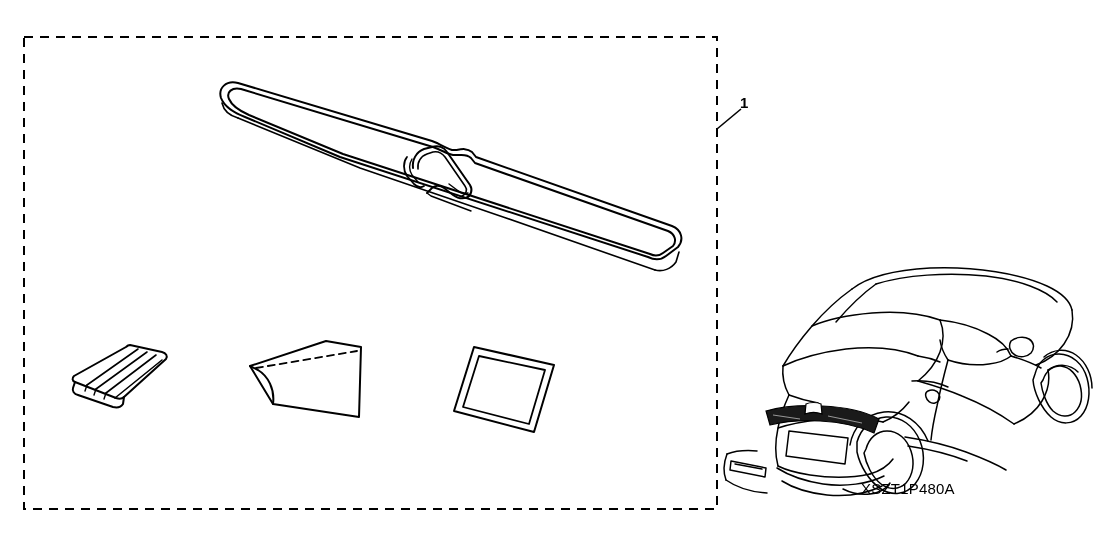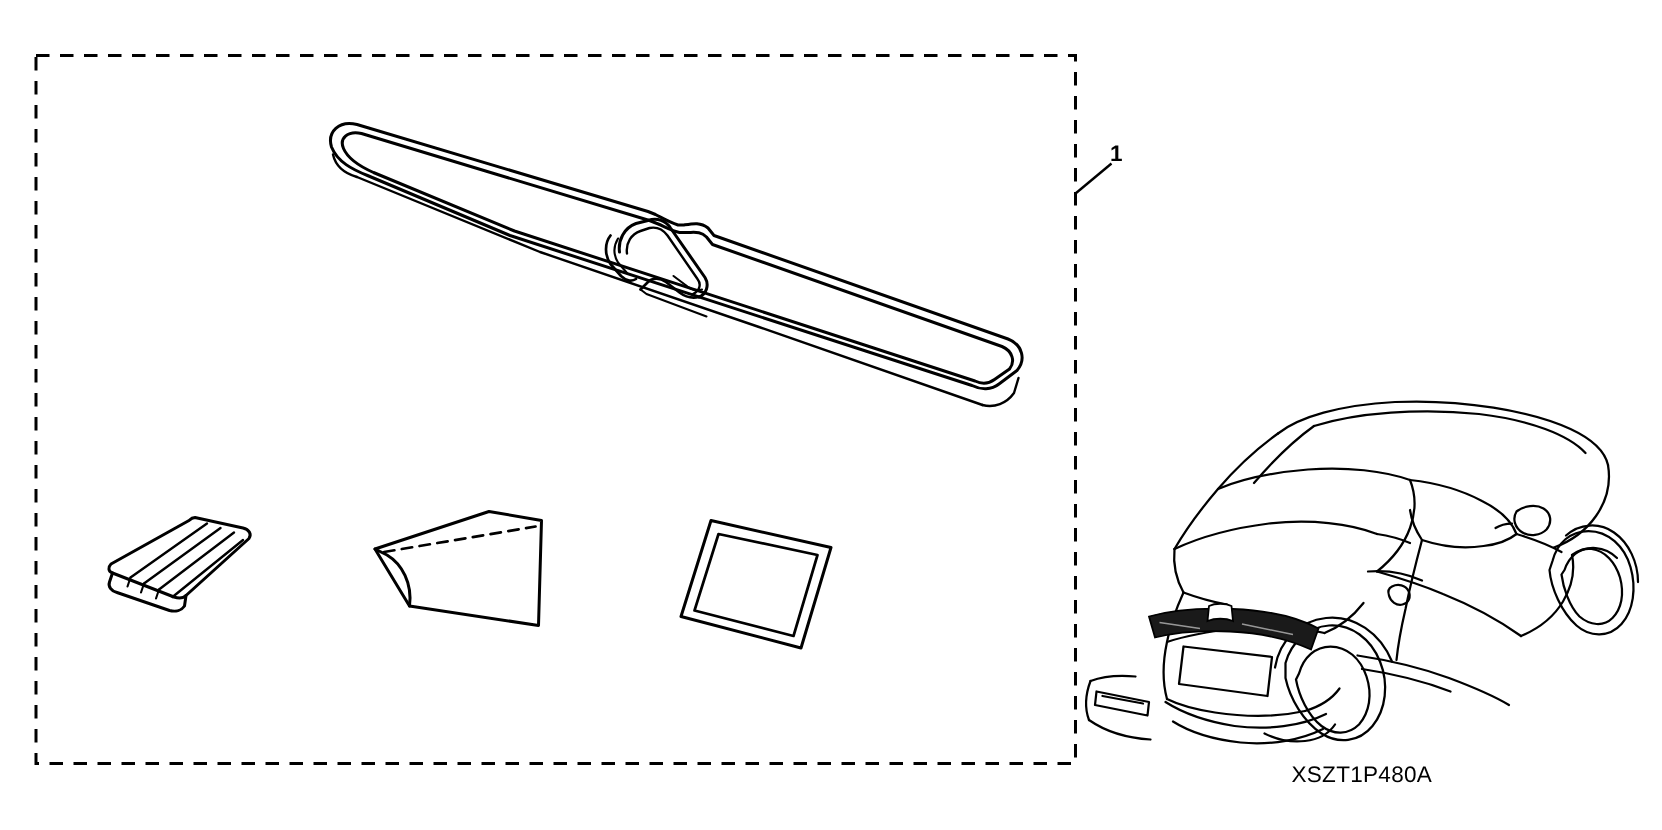--- a/index.html
+++ b/index.html
@@ -32,21 +32,21 @@
     line-height: 1;
     white-space: nowrap;
   }
   #callout-1 {
     left: 740px;
     top: 95px;
   }
   #drawing-code {
     position: absolute;
     left: 861px;
-    top: 508px;
+    top: 480px;
     font-family: "Liberation Sans", sans-serif;
     font-size: 15px;
     letter-spacing: 0.2px;
     color: #000000;
     white-space: nowrap;
   }
 </style>
 </head>
 <body>
 

